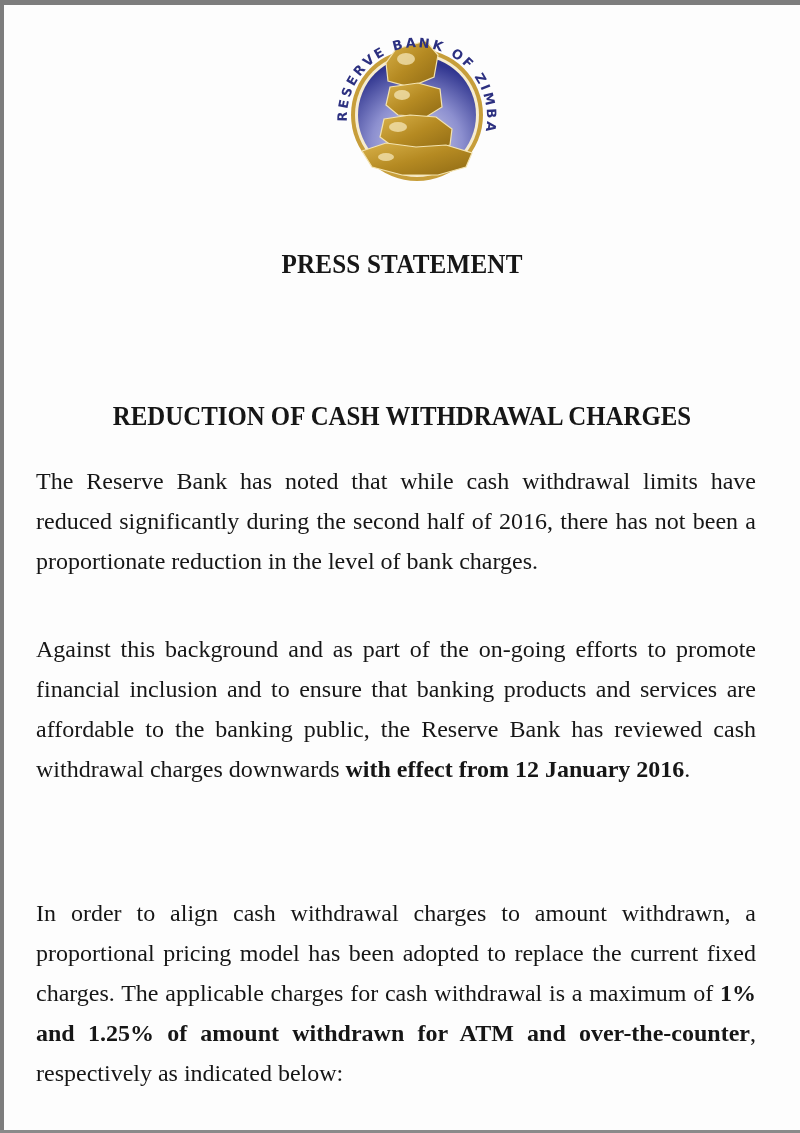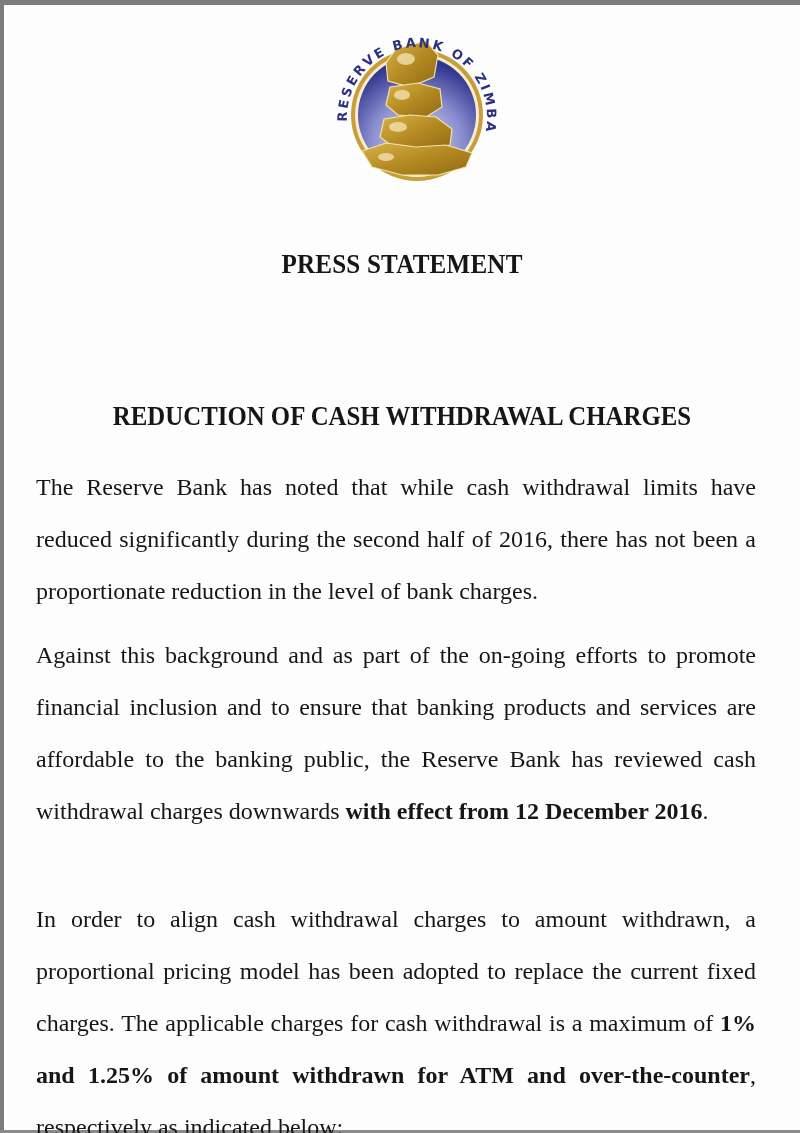--- a/index.html
+++ b/index.html
@@ -56,21 +56,21 @@
       font-size: 27px;
       margin: 0;
       transform: scaleX(0.92);
     }
     .para {
       position: absolute;
       left: 32px;
       width: 720px;
       margin: 0;
       font-size: 24px;
-      line-height: 52px;
+      line-height: 40px;
       text-align: justify;
       transform-origin: left top;
     }
     .p1 { top: 456px; }
     .p2 { top: 624px; }
     .p3 { top: 888px; }
     b { font-weight: bold; }
   </style>
 </head>
 <body>
@@ -119,17 +119,17 @@
   </svg>
 
   <h1 class="title">PRESS STATEMENT</h1>
 
   <h2 class="subtitle">REDUCTION OF CASH WITHDRAWAL CHARGES</h2>
 
   <p class="para p1">
     <span>The Reserve Bank has noted that while cash withdrawal limits have reduced significantly during the second half of 2016, there has not been a proportionate reduction in the level of bank charges.</span>
   </p>
 
-  <p class="para p2"><span>Against this background and as part of the on-going efforts to promote financial inclusion and to ensure that banking products and services are affordable to the banking public, the Reserve Bank has reviewed cash withdrawal charges downwards </span><b>with effect from 12 December 2016</b><span>.</span></p>
+  <p class="para p2"><span>Against this background and as part of the on-going efforts to promote financial inclusion and to ensure that banking products and services are affordable to the banking public, the Reserve Bank has reviewed cash withdrawal charges downwards </span><b>with effect from 12 January 2016</b><span>.</span></p>
 
   <p class="para p3"><span>In order to align cash withdrawal charges to amount withdrawn, a proportional pricing model has been adopted to replace the current fixed charges. The applicable charges for cash withdrawal is a maximum of </span><b>1% and 1.25% of amount withdrawn for ATM and over-the-counter</b><span>, respectively as indicated below:</span></p>
 
 </div>
 
 </body></html>

